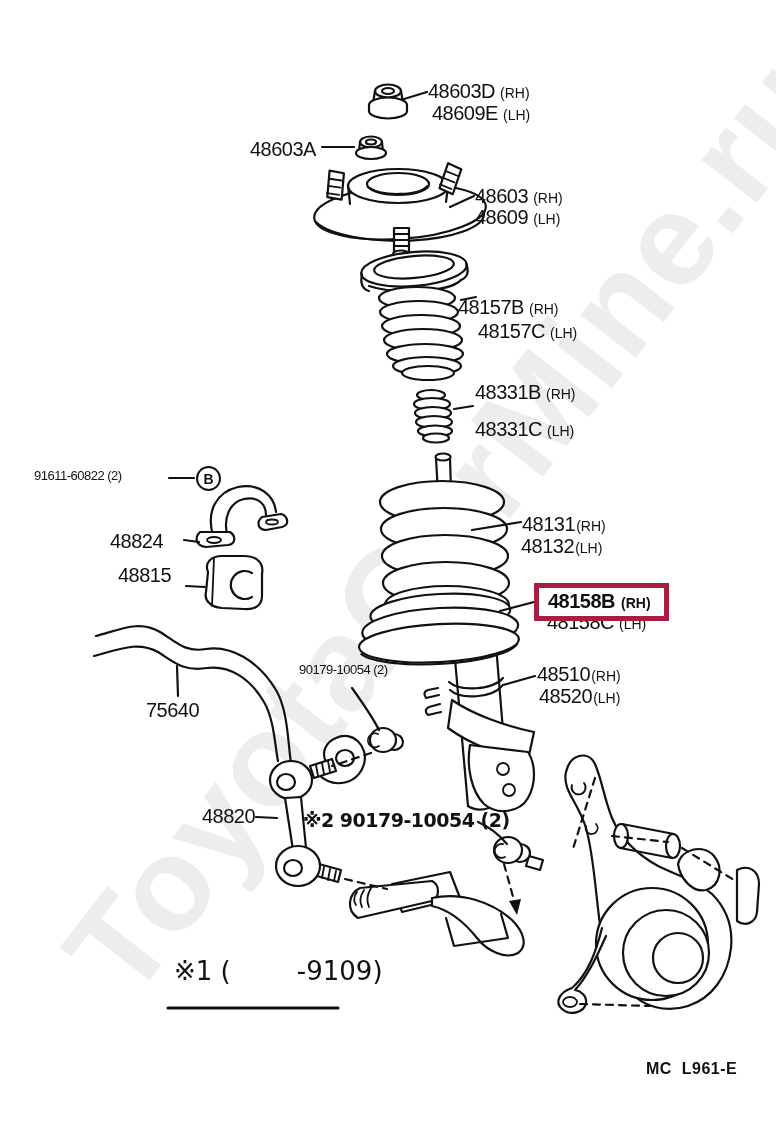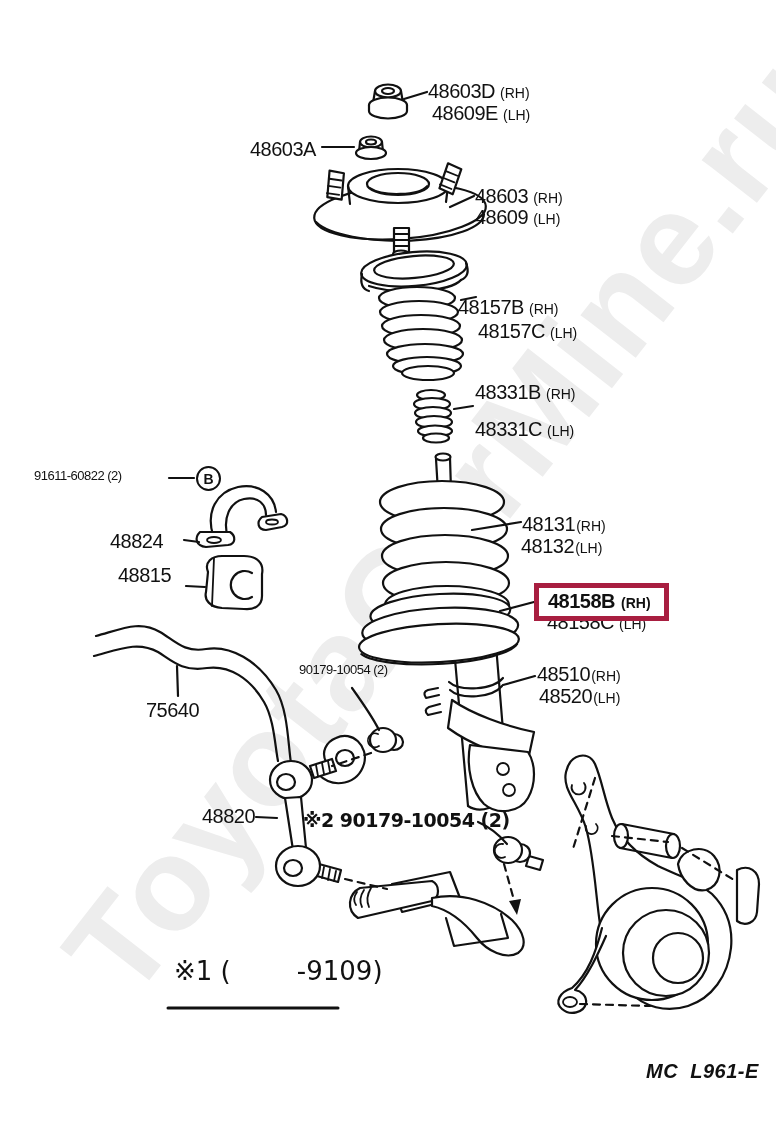--- a/index.html
+++ b/index.html
@@ -11,21 +11,21 @@
   svg.art{position:absolute;left:0;top:0;z-index:1;}
   .lbl{position:absolute;z-index:3;font-weight:400;font-size:20px;line-height:1.05;
        letter-spacing:-0.5px;white-space:pre;}
   .lbl .side{font-size:14px;margin-left:5px;letter-spacing:0;}
   .lbl .side.tight{margin-left:1px;}
   .sm{font-size:13px;}
   .note{position:absolute;z-index:3;font-weight:700;font-size:19px;white-space:pre;
         font-family:"DejaVu Sans","Liberation Sans",sans-serif;letter-spacing:-0.5px;}
   .app{position:absolute;z-index:3;font-weight:400;font-size:26px;white-space:pre;
        font-family:"DejaVu Sans","Liberation Sans",sans-serif;letter-spacing:0;}
-  .plate{position:absolute;z-index:3;font-weight:700;font-size:20px;letter-spacing:0.5px;white-space:pre;font-style:italic;}
+  .plate{position:absolute;z-index:3;font-weight:700;font-size:16px;letter-spacing:0.5px;white-space:pre;}
   .badge-b{position:absolute;left:196px;top:466px;width:21px;height:21px;z-index:3;
            border:2.5px solid #111;border-radius:50%;display:flex;align-items:center;justify-content:center;
            font-weight:700;font-size:14px;}
   .hl-box{position:absolute;left:534px;top:583px;z-index:4;background:#fff;
           border:5px solid #A81E40;padding:2px 13px 3px 9px;font-weight:700;font-size:20px;
           letter-spacing:-0.5px;white-space:pre;}
   .hl-box .side{font-size:14px;margin-left:6px;letter-spacing:0;}
   .behind{z-index:2;}
 </style>
 </head>

